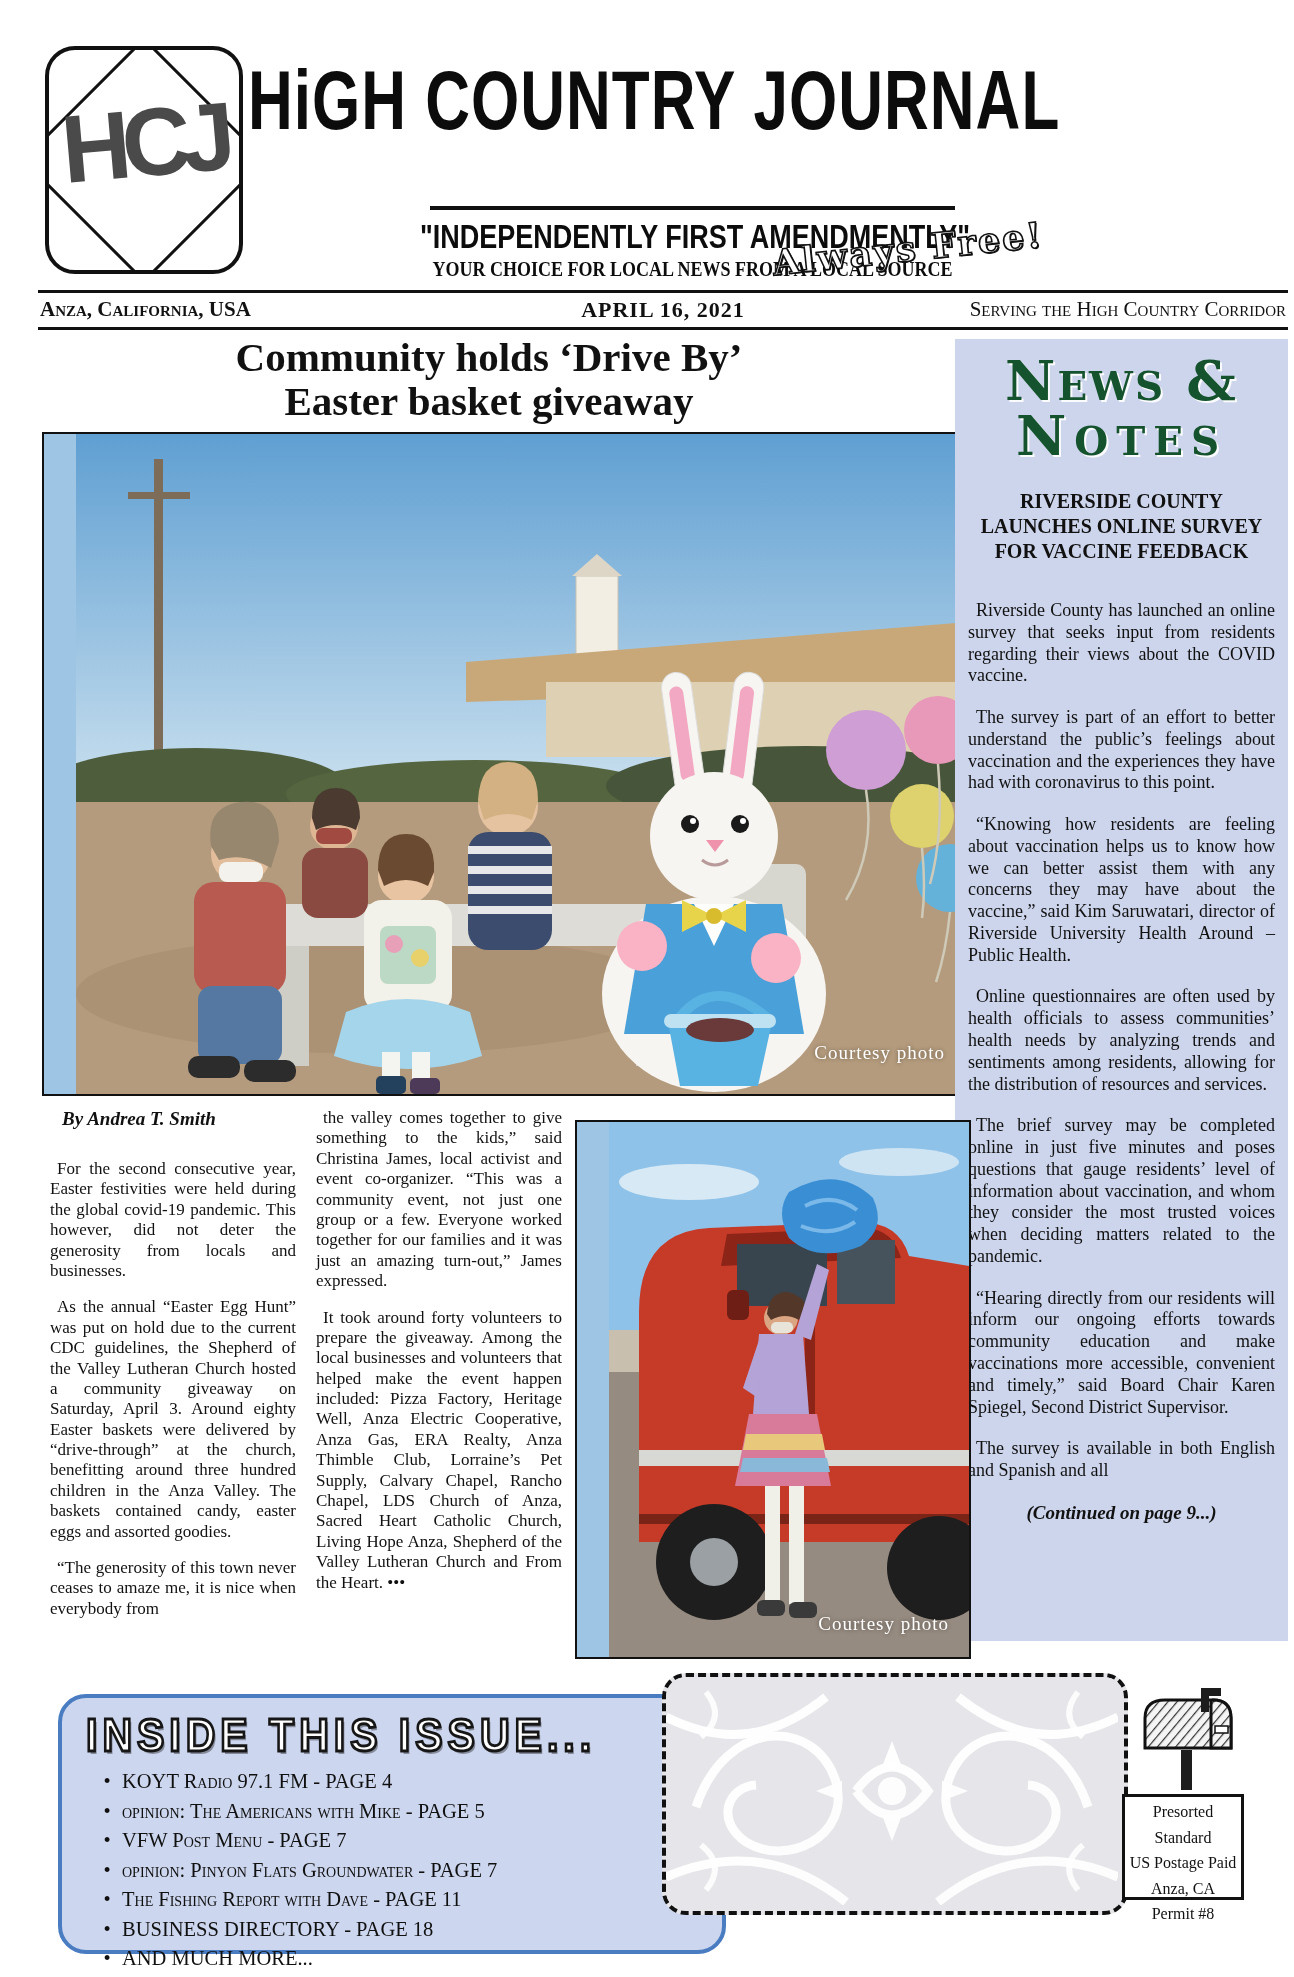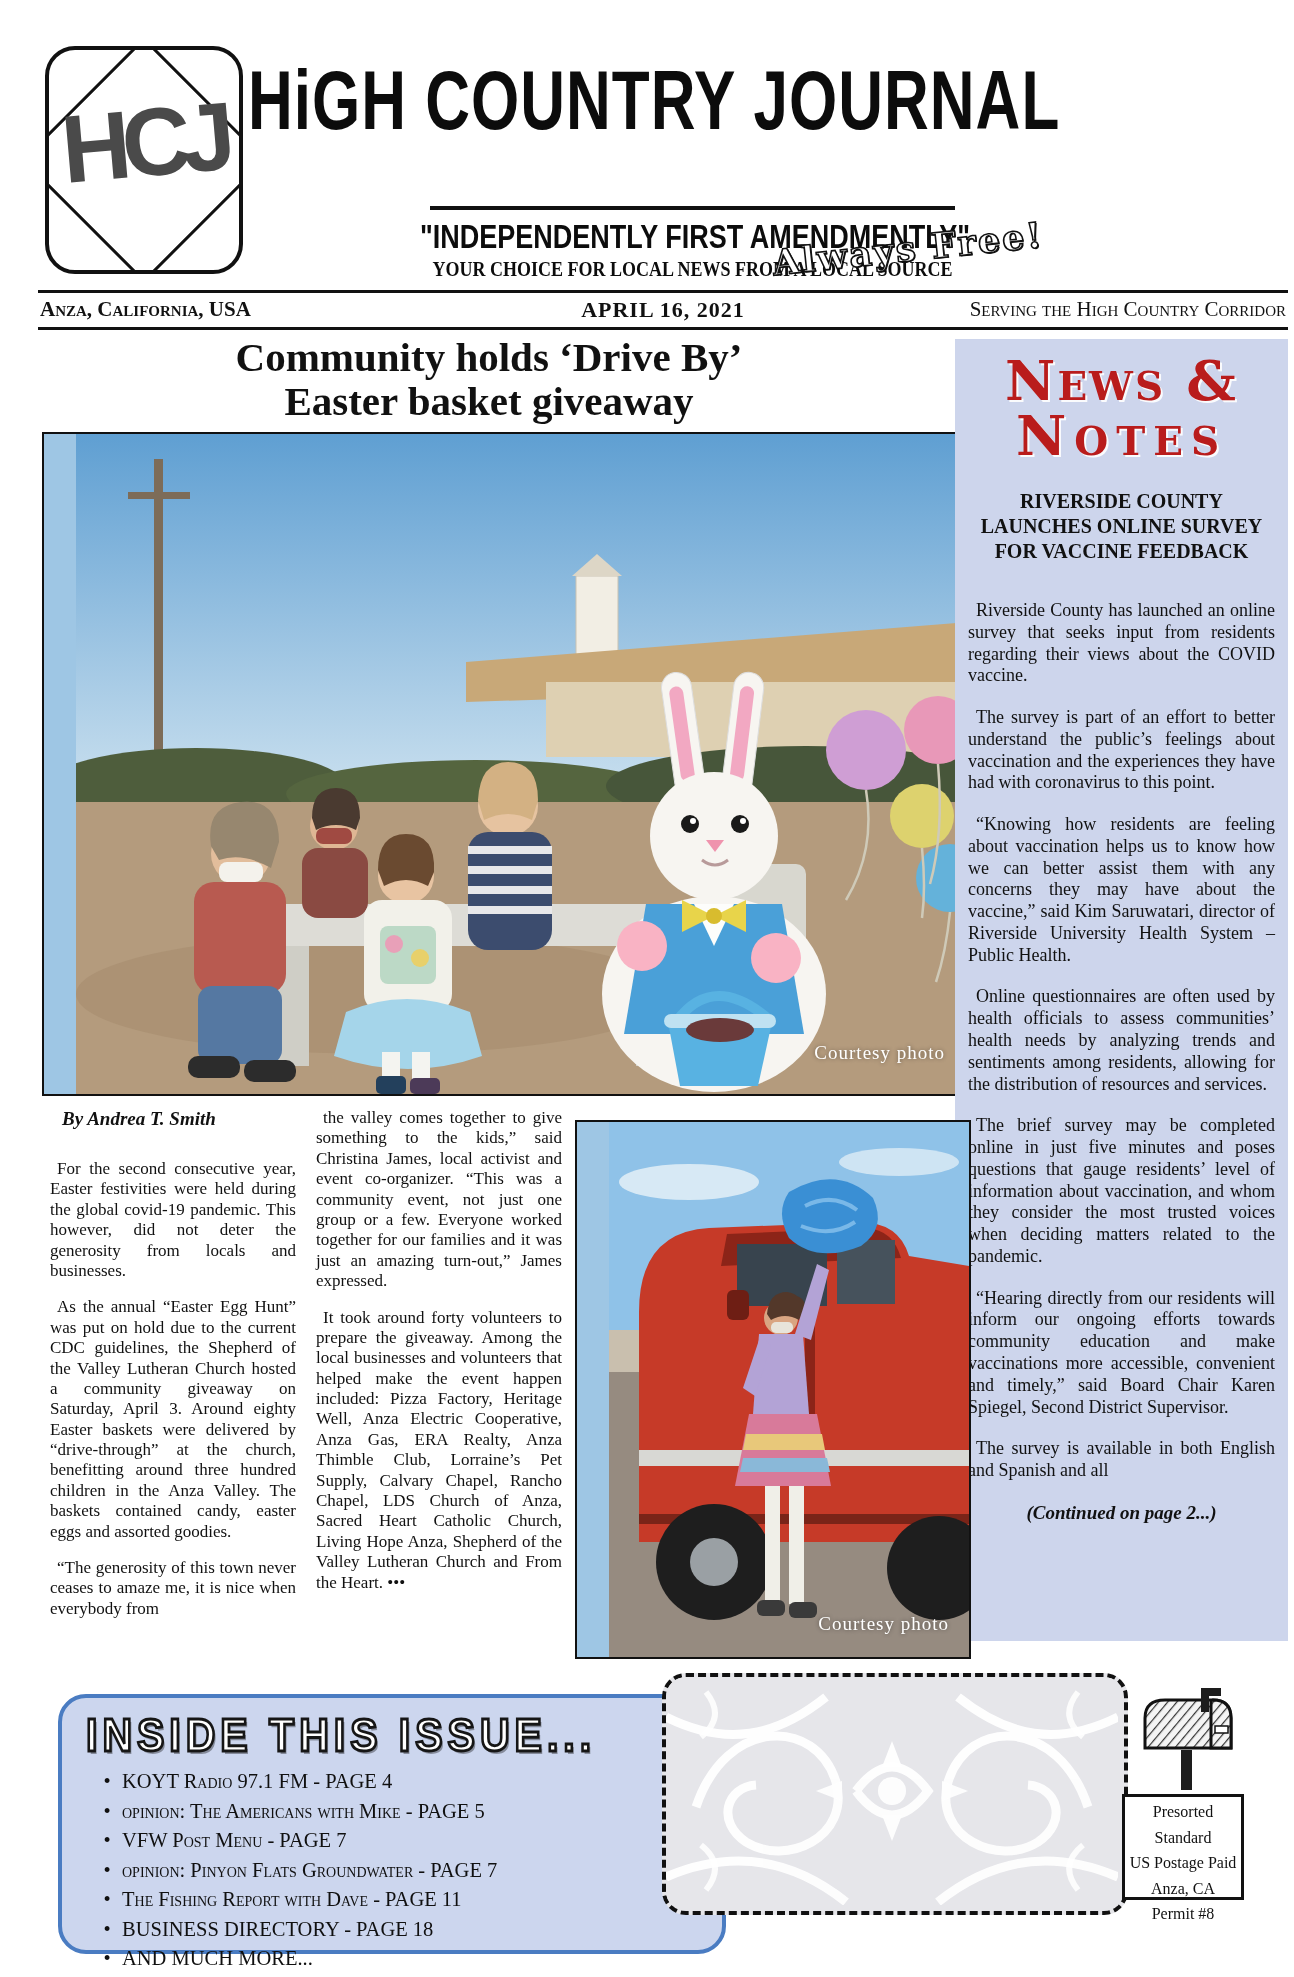--- a/index.html
+++ b/index.html
@@ -45,21 +45,21 @@
   #photo2{left:575px;top:1120px;width:360px;height:535px;}
   .credit{position:absolute;color:#fff;font-size:19px;letter-spacing:1px;
           text-shadow:0 0 4px rgba(0,0,0,.45);white-space:nowrap;}
   #photo1 .credit{right:24px;bottom:30px;}
   #photo2 .credit{right:20px;bottom:22px;}
 
   
   .sidebar{position:absolute;left:955px;top:339px;width:333px;height:1302px;
            background:#cdd5ec;padding:14px 13px;box-sizing:border-box;overflow:hidden;}
   .nn-title{font-family:"DejaVu Serif",serif;font-variant:small-caps;font-weight:700;
-            text-align:center;color:#b91c1c;line-height:1.0;
+            text-align:center;color:#14532d;line-height:1.0;
             text-shadow:2px 2px 0 rgba(255,255,255,.9);}
   .nn-t1{font-size:55px;letter-spacing:2px;}
   .nn-t2{font-size:55px;letter-spacing:8px;}
   .nn-subhead{margin:26px 6px 0 6px;text-align:center;font-weight:700;font-size:20px;line-height:1.25;}
   .nn-body{margin-top:36px;}
   .nn-body p{margin:0 0 20px 0;font-size:18px;line-height:1.21;text-align:justify;text-indent:8px;}
   .nn-cont{text-align:center;font-weight:700;font-style:italic;font-size:19px;margin-top:2px;}
 
   
   .byline{position:absolute;left:62px;top:1108px;font-weight:700;font-style:italic;font-size:19px;}
@@ -218,27 +218,27 @@
 
   <div class="sidebar">
     <div class="nn-title">
       <div class="nn-t1">News &amp;</div>
       <div class="nn-t2">Notes</div>
     </div>
     <div class="nn-subhead">RIVERSIDE COUNTY LAUNCHES ONLINE SURVEY FOR VACCINE FEEDBACK</div>
     <div class="nn-body">
       <p>Riverside County has launched an online survey that seeks input from residents regarding their views about the COVID vaccine.</p>
       <p>The survey is part of an effort to better understand the public’s feelings about vaccination and the experiences they have had with coronavirus to this point.</p>
-      <p>“Knowing how residents are feeling about vaccination helps us to know how we can better assist them with any concerns they may have about the vaccine,” said Kim Saruwatari, director of Riverside University Health System – Public Health.</p>
+      <p>“Knowing how residents are feeling about vaccination helps us to know how we can better assist them with any concerns they may have about the vaccine,” said Kim Saruwatari, director of Riverside University Health Around – Public Health.</p>
       <p>Online questionnaires are often used by health officials to assess communities’ health needs by analyzing trends and sentiments among residents, allowing for the distribution of resources and services.</p>
       <p>The brief survey may be completed online in just five minutes and poses questions that gauge residents’ level of information about vaccination, and whom they consider the most trusted voices when deciding matters related to the pandemic.</p>
       <p>“Hearing directly from our residents will inform our ongoing efforts towards community education and make vaccinations more accessible, convenient and timely,” said Board Chair Karen Spiegel, Second District Supervisor.</p>
       <p>The survey is available in both English and Spanish and all</p>
     </div>
-    <div class="nn-cont">(Continued on page 2...)</div>
+    <div class="nn-cont">(Continued on page 9...)</div>
   </div>
 
   <div class="byline">By Andrea T. Smith</div>
   <div class="col" id="col1">
     <p>For the second consecutive year, Easter festivities were held during the global covid-19 pandemic. This however, did not deter the generosity from locals and businesses.</p>
     <p>As the annual “Easter Egg Hunt” was put on hold due to the current CDC guidelines, the Shepherd of the Valley Lutheran Church hosted a community giveaway on Saturday, April 3. Around eighty Easter baskets were delivered by “drive-through” at the church, benefitting around three hundred children in the Anza Valley. The baskets contained candy, easter eggs and assorted goodies.</p>
     <p>“The generosity of this town never ceases to amaze me, it is nice when everybody from</p>
   </div>
   <div class="col" id="col2">
     <p>the valley comes together to give something to the kids,” said Christina James, local activist and event co-organizer. “This was a community event, not just one group or a few. Everyone worked together for our families and it was just an amazing turn-out,” James expressed.</p>

